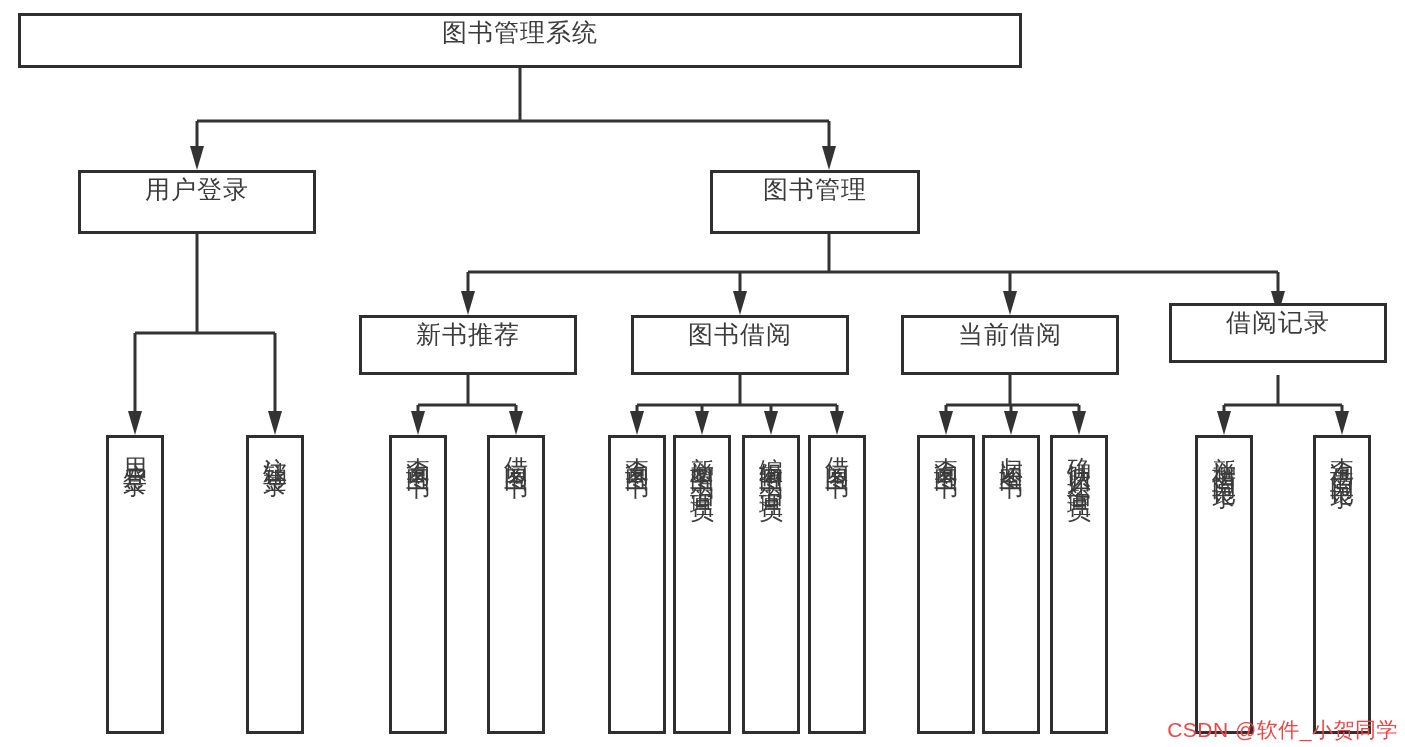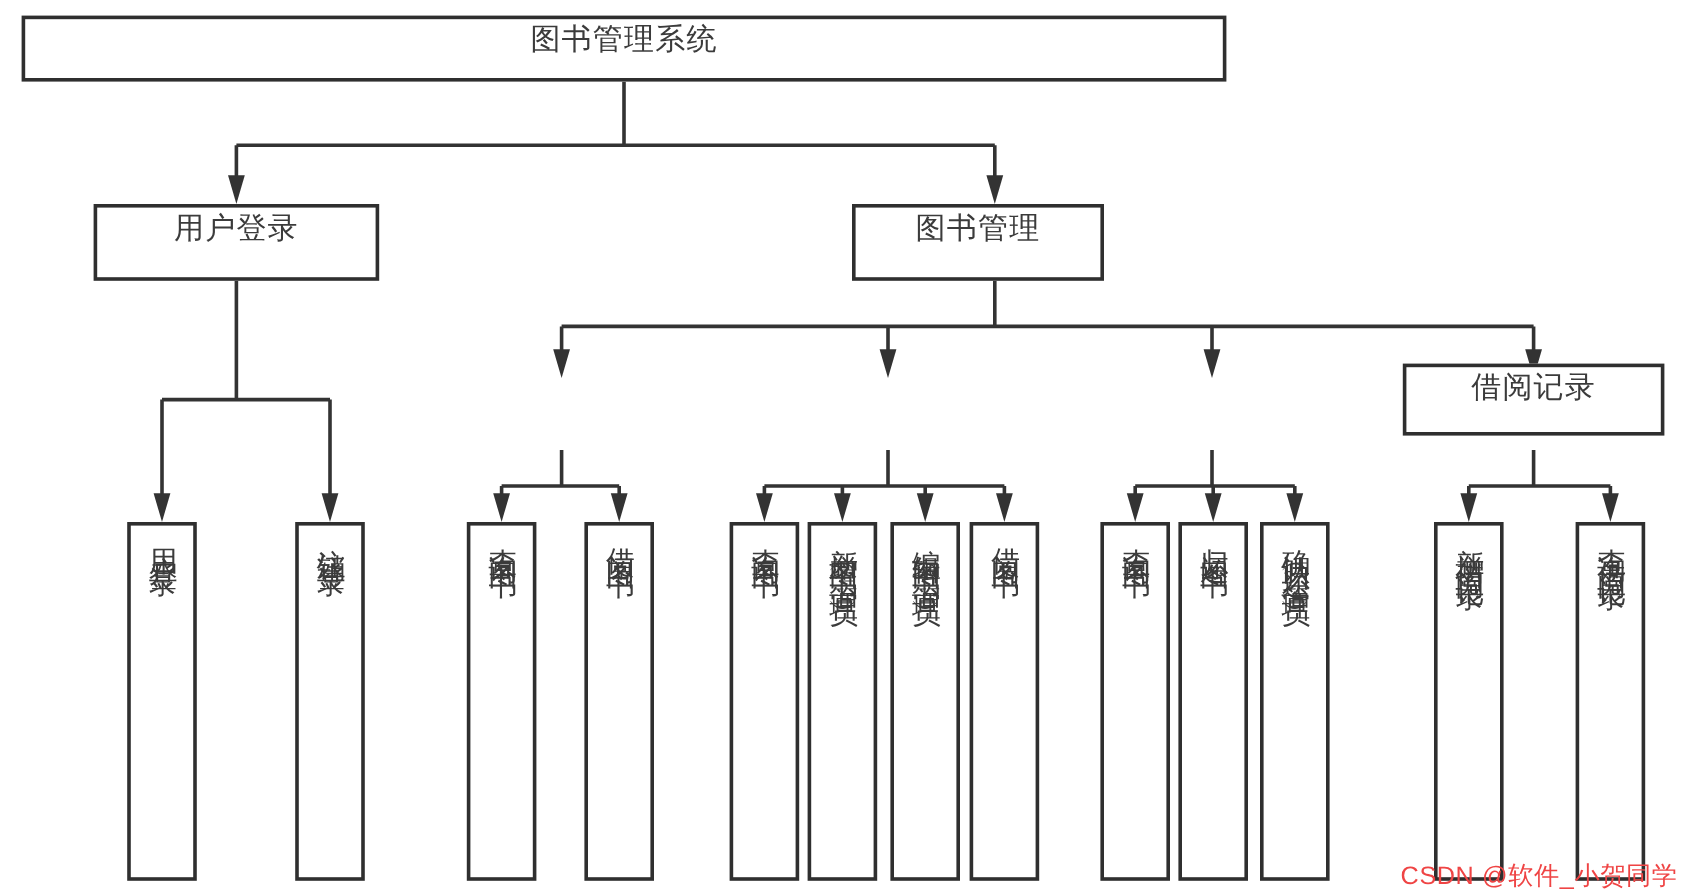--- a/index.html
+++ b/index.html
@@ -62,20 +62,29 @@
     <span class="lbl">图书管理系统</span>
   </div>
 
   <div class="box h" style="left:78px;top:170px;width:238px;height:64px">
     <span class="lbl">用户登录</span>
   </div>
   <div class="box h" style="left:710px;top:170px;width:210px;height:64px">
     <span class="lbl">图书管理</span>
   </div>
 
+  <div class="box h" style="left:359px;top:315px;width:218px;height:60px">
+    <span class="lbl">新书推荐</span>
+  </div>
+  <div class="box h" style="left:631px;top:315px;width:218px;height:60px">
+    <span class="lbl">图书借阅</span>
+  </div>
+  <div class="box h" style="left:901px;top:315px;width:218px;height:60px">
+    <span class="lbl">当前借阅</span>
+  </div>
   <div class="box h" style="left:1169px;top:303px;width:218px;height:60px">
     <span class="lbl">借阅记录</span>
   </div>
 
   <div class="box v" style="left:106px;top:435px;width:58px;height:299px">
     <span class="lbl">用户登录</span>
   </div>
   <div class="box v" style="left:246px;top:435px;width:58px;height:299px">
     <span class="lbl">注销登录</span>
   </div>

